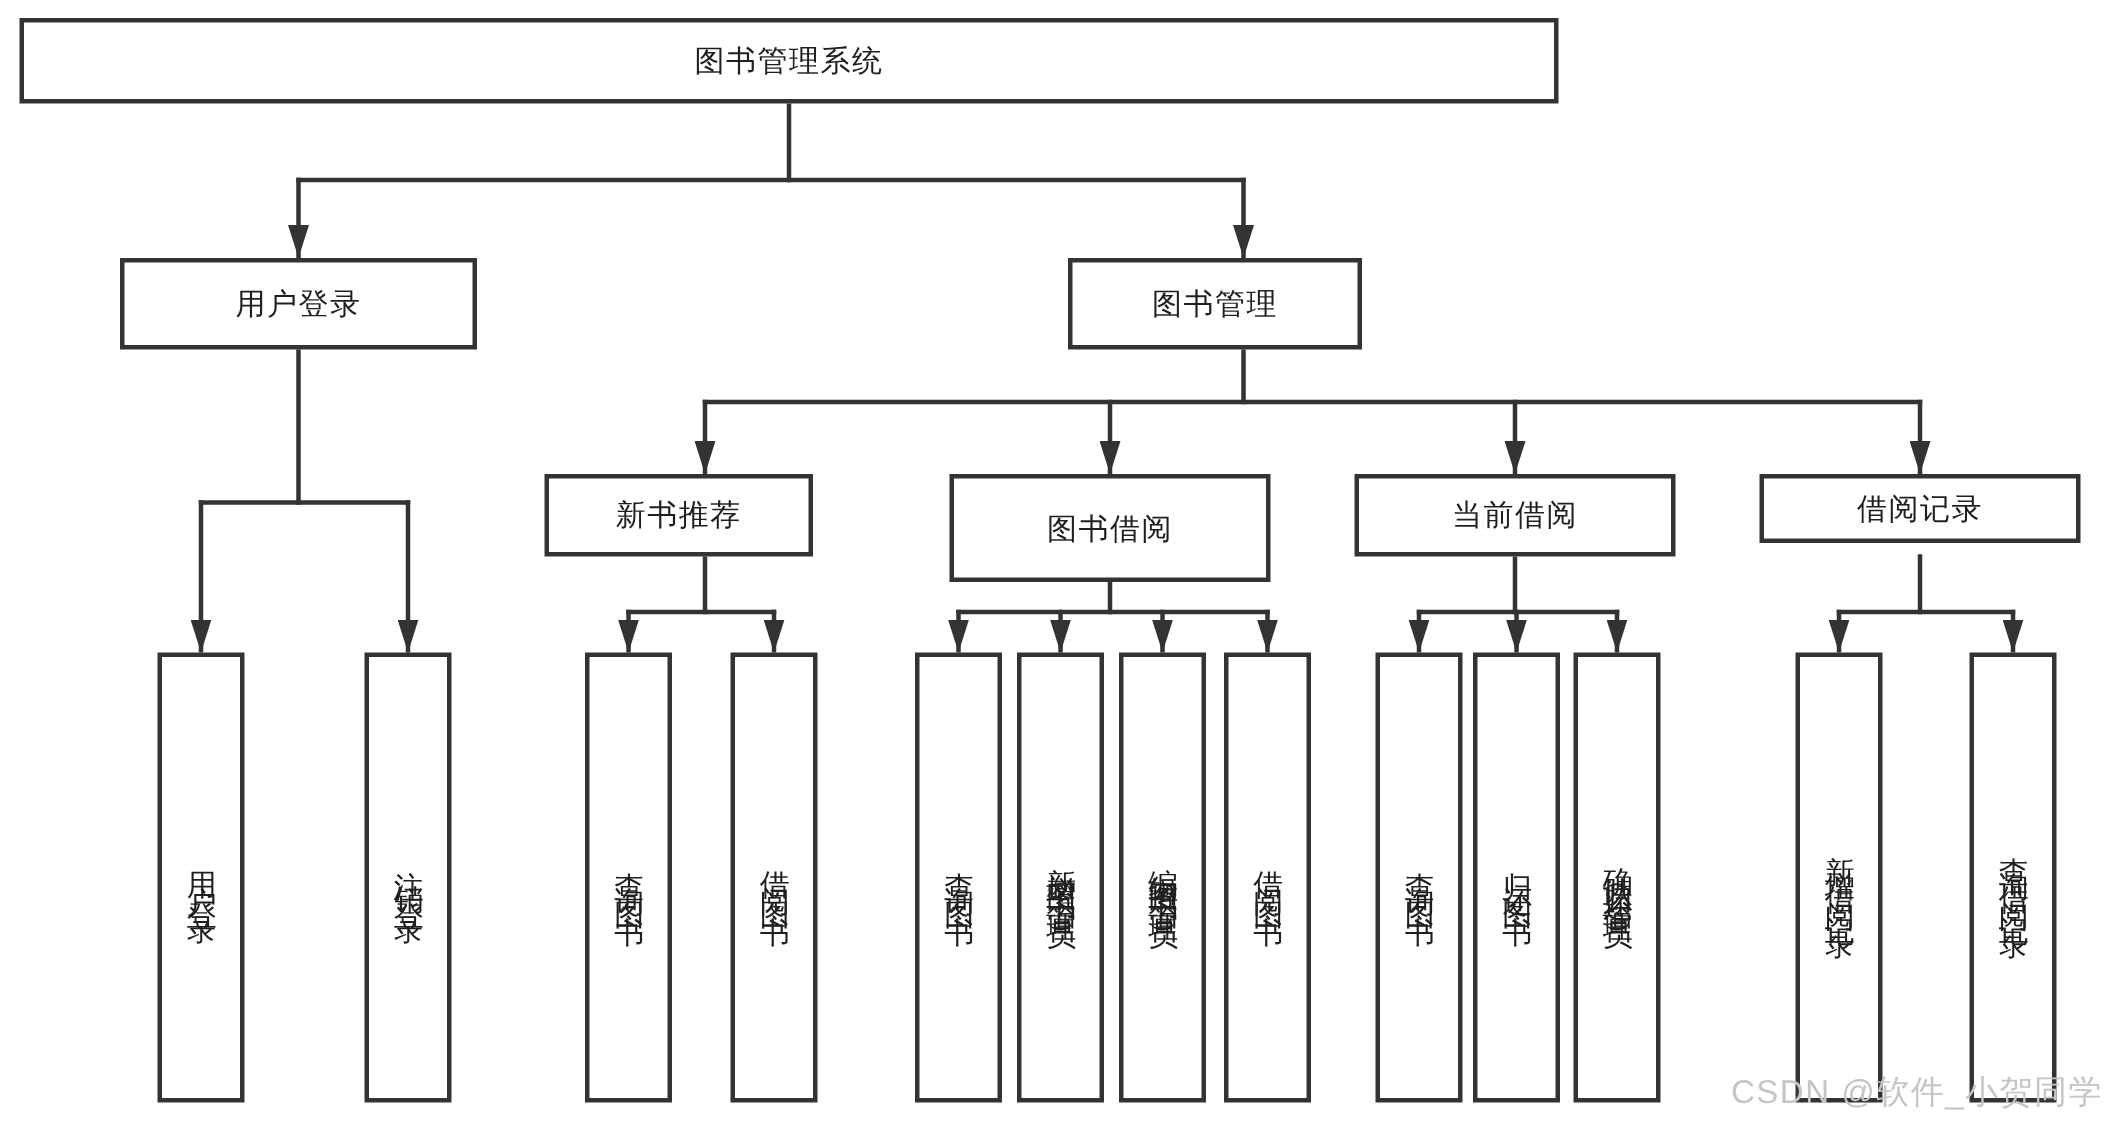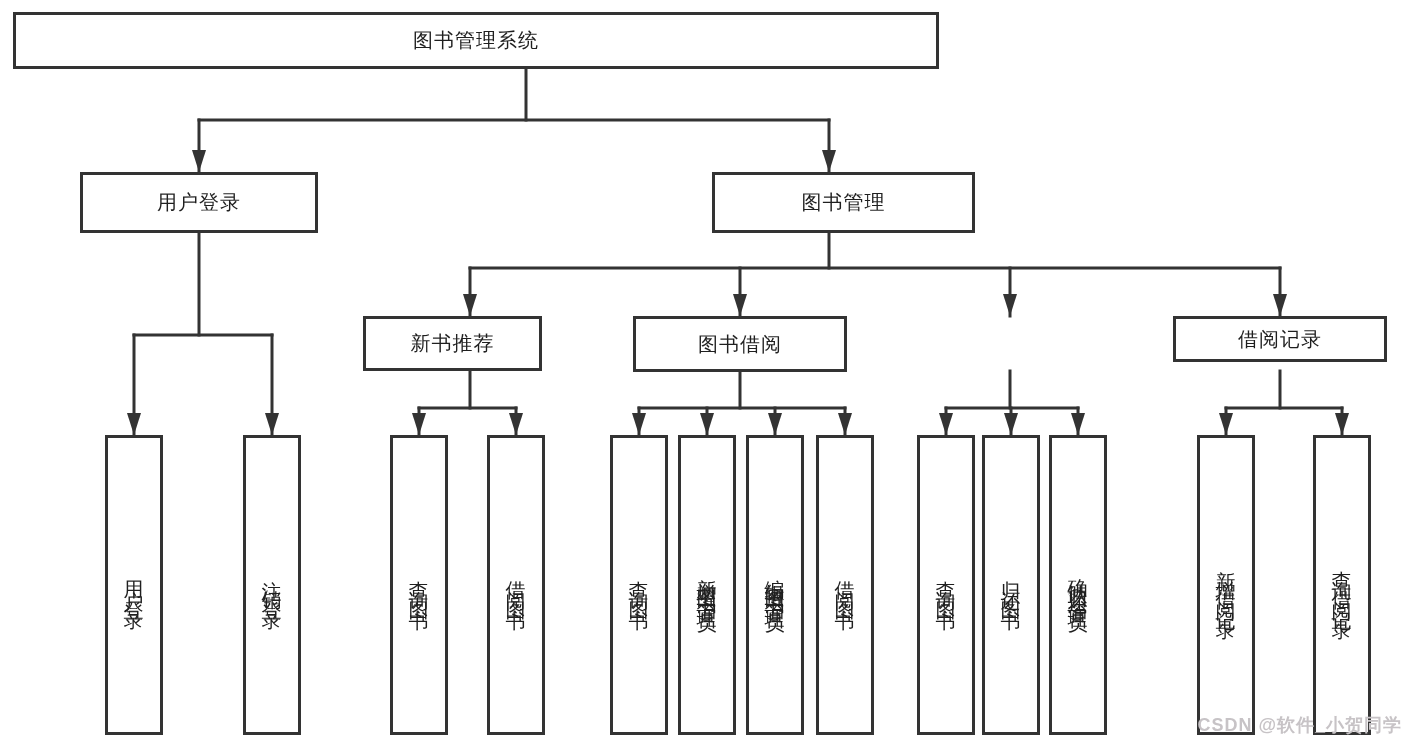--- a/index.html
+++ b/index.html
@@ -42,25 +42,24 @@
     writing-mode: vertical-rl;
     text-orientation: mixed;
     letter-spacing: 10px;
     font-size: 20px;
     line-height: 1;
   }
   .leaf.tight span { letter-spacing: 5px; }
   .watermark {
     position: absolute;
     right: 3px; top: 713px;
-    font-size: 18px;
+    font-size: 22px;
     letter-spacing: 1px;
     color: var(--watermark-color);
     z-index: 3;
-    font-weight: bold;
   }
 </style>
 </head>
 <body>
 
 <div class="canvas">
 
   <svg class="connector-layer" width="1405" height="747" viewBox="0 0 1405 747" xmlns="http://www.w3.org/2000/svg">
     <defs>
       <marker id="arrowhead" viewBox="0 0 22 14" refX="22" refY="7" markerWidth="22" markerHeight="14" orient="auto" markerUnits="userSpaceOnUse">
@@ -104,27 +103,28 @@
       <path d="M1011,408 V435" marker-end="url(#arrowhead)"></path>
       <path d="M1078,408 V435" marker-end="url(#arrowhead)"></path>
 
       <path d="M1280,371 V408"></path>
       <path d="M1226,408 H1342"></path>
       <path d="M1226,408 V435" marker-end="url(#arrowhead)"></path>
       <path d="M1342,408 V435" marker-end="url(#arrowhead)"></path>
     </g>
   </svg>
 
-  <div class="box" style="left:13px; top:12px; width:926px; height:57px;">图书管理系统</div>
+  <div class="box" style="left:13px; top:12px; width:1026px; height:57px;">图书管理系统</div>
 
   <div class="box" style="left:80px; top:172px; width:238px; height:61px;">用户登录</div>
-  <div class="box" style="left:712px; top:172px; width:263px; height:61px;">图书管理</div>
+  <div class="box" style="left:712px; top:172px; width:196px; height:61px;">图书管理</div>
 
   <div class="box" style="left:363px; top:316px; width:179px; height:55px;">新书推荐</div>
-  <div class="box" style="left:633px; top:316px; width:214px; height:56px;">图书借阅</div>
+  <div class="box" style="left:633px; top:316px; width:214px; height:72px;">图书借阅</div>
+  <div class="box" style="left:903px; top:316px; width:214px; height:55px;">当前借阅</div>
   <div class="box" style="left:1173px; top:316px; width:214px; height:46px;">借阅记录</div>
 
   <div class="box leaf" style="left:105px; top:435px; width:58px; height:300px;">
     <span>用户登录</span>
   </div>
   <div class="box leaf" style="left:243px; top:435px; width:58px; height:300px;">
     <span>注销登录</span>
   </div>
 
   <div class="box leaf" style="left:390px; top:435px; width:58px; height:300px;">

